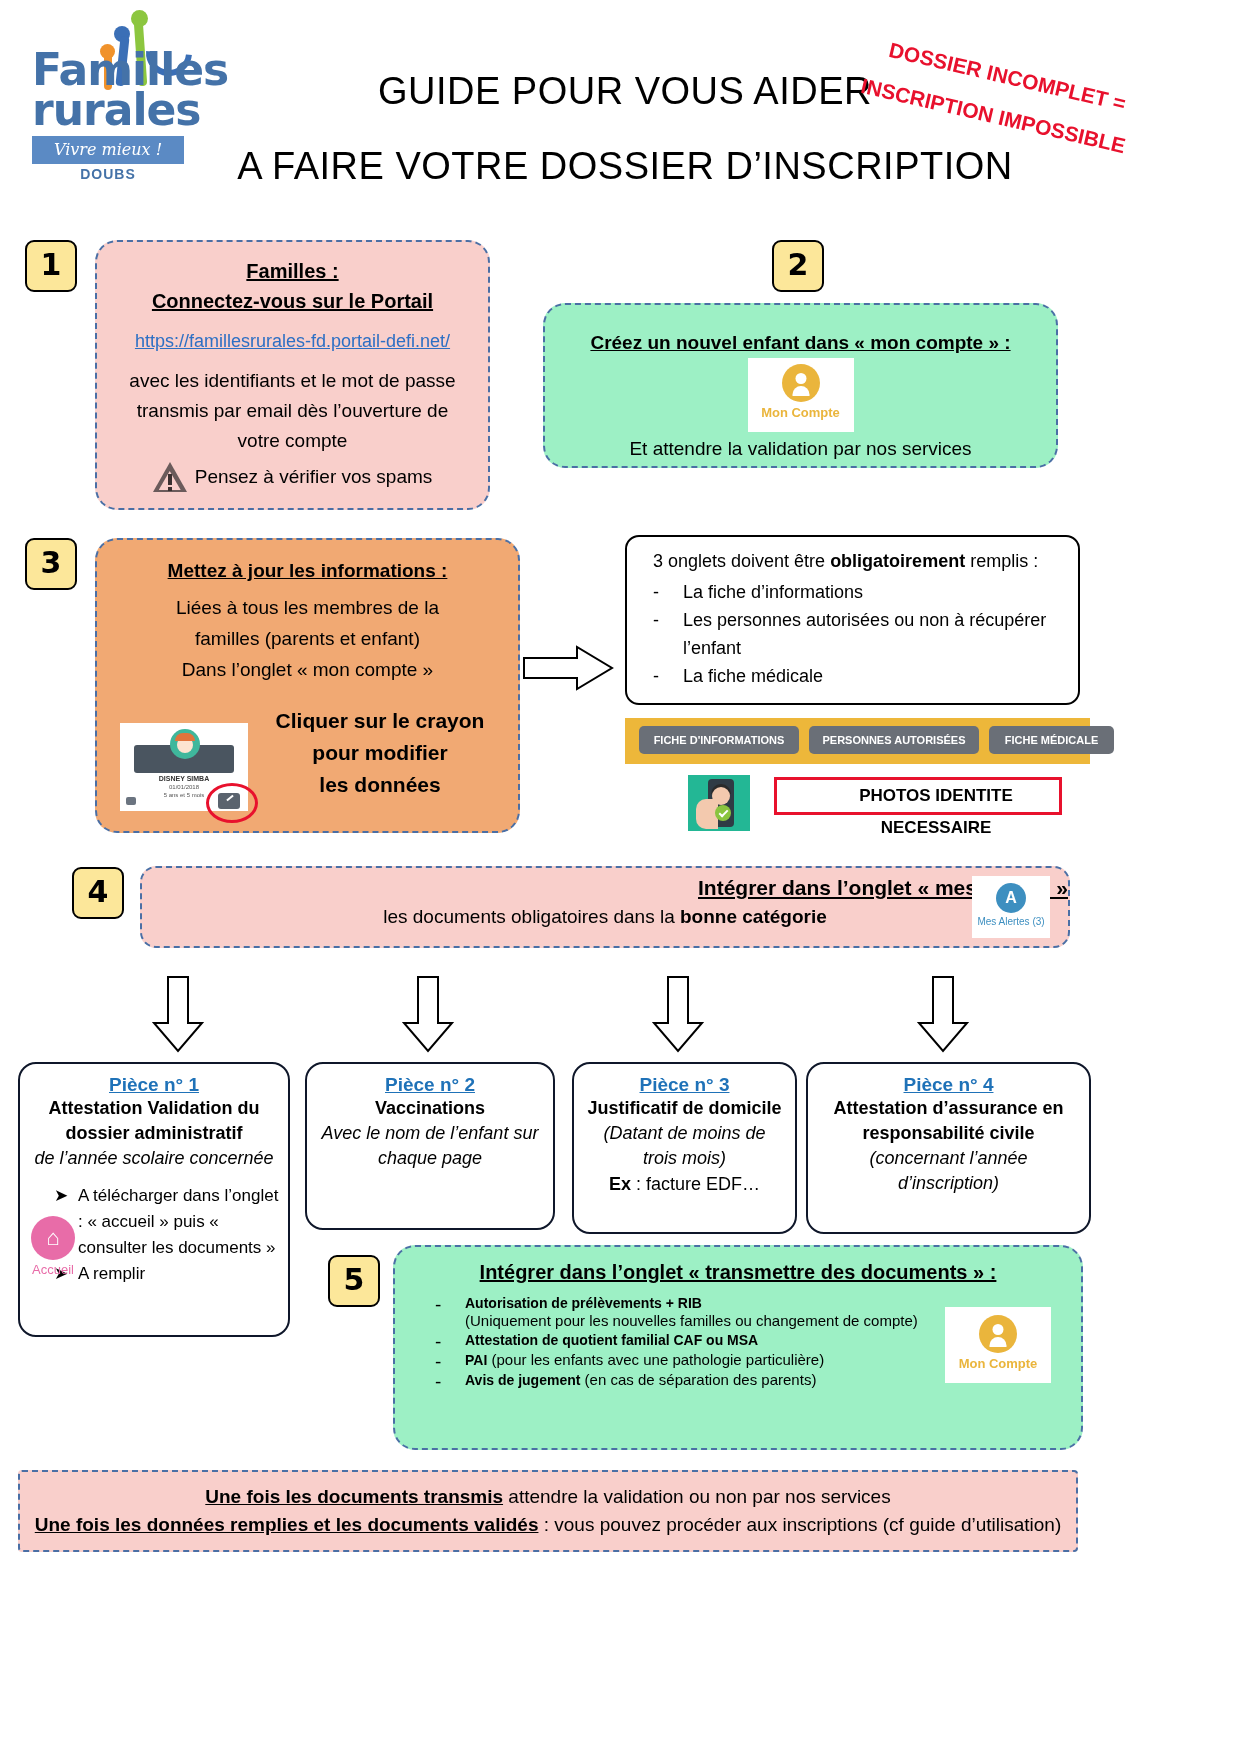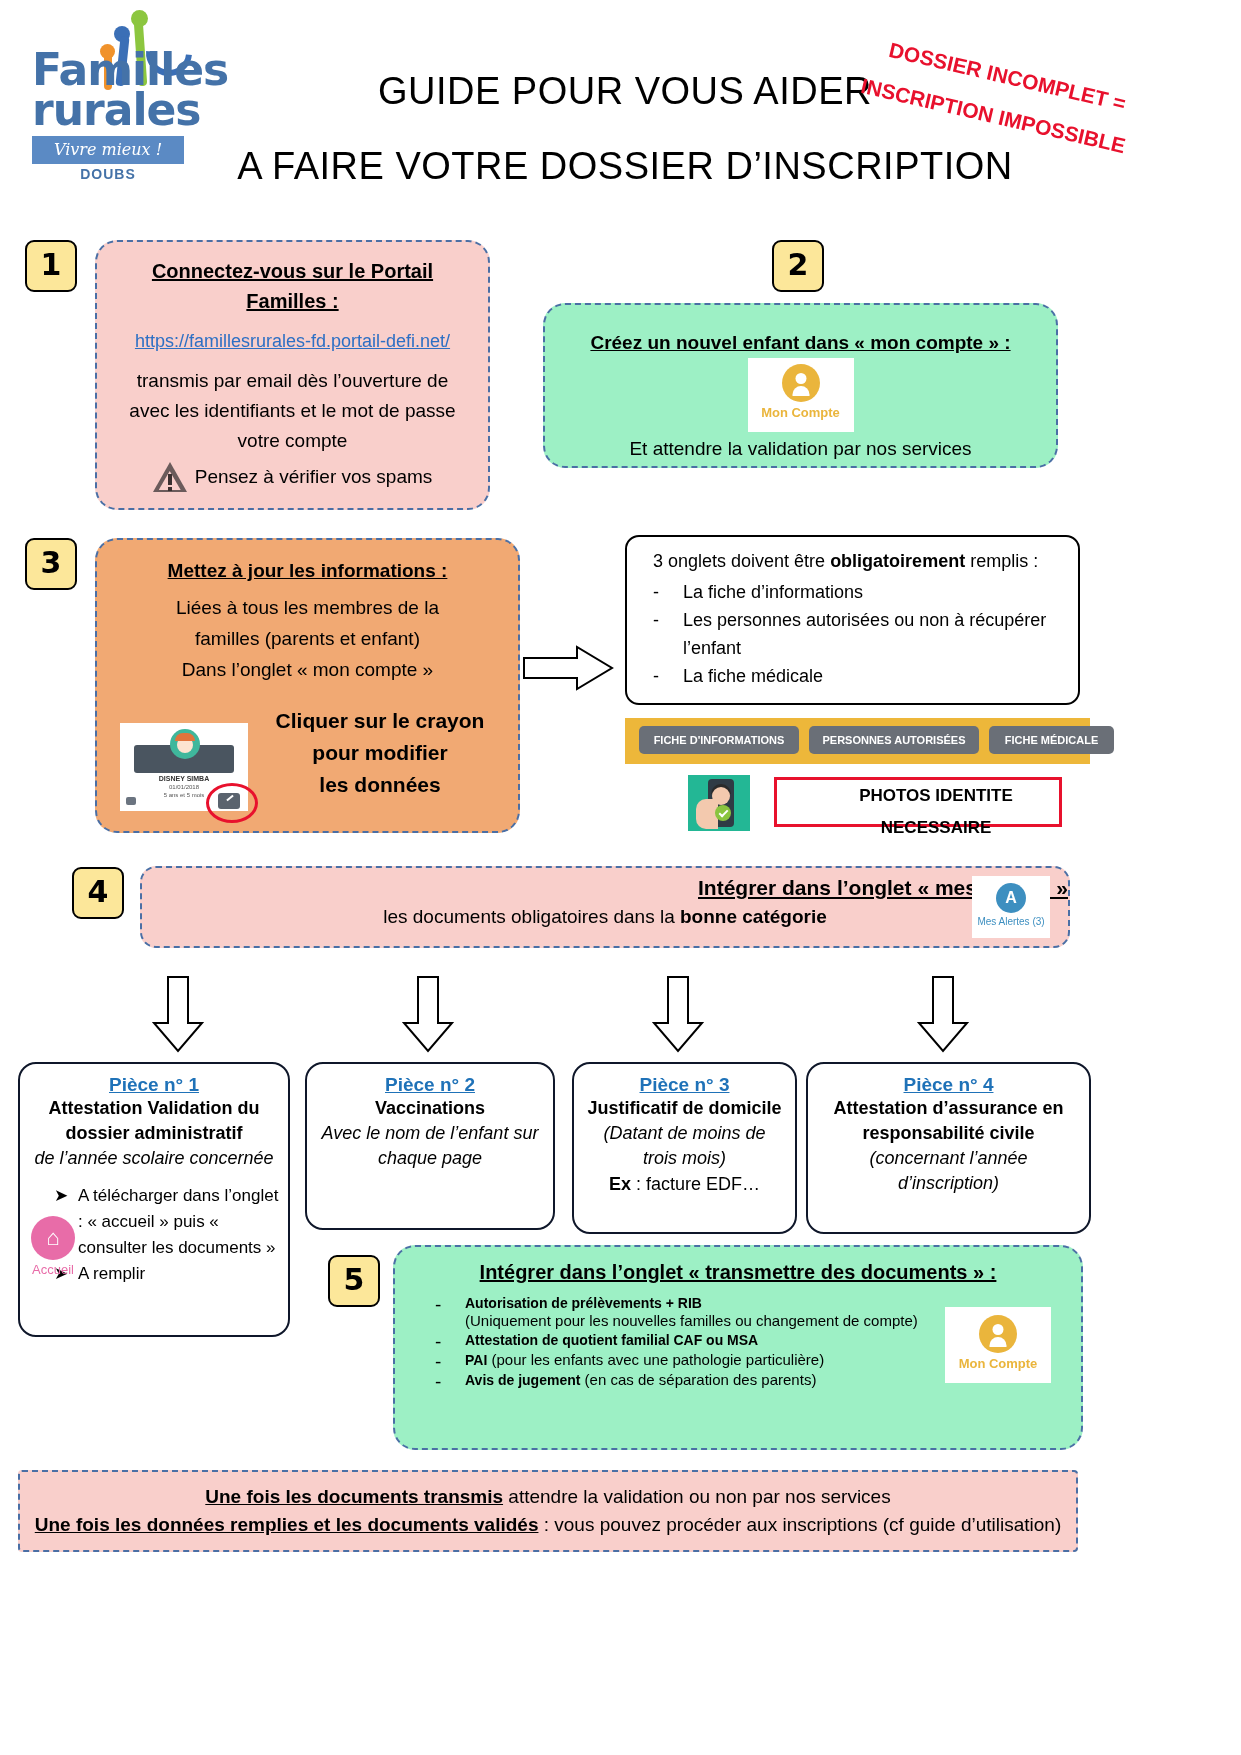--- a/index.html
+++ b/index.html
@@ -117,21 +117,21 @@
 
   
   #photoimg{left:688px;top:775px;width:62px;height:56px;background:#23b795;overflow:hidden;}
   .ph-phone{position:absolute;left:20px;top:4px;width:26px;height:48px;background:#2f3b45;border-radius:4px;}
   .ph-face{position:absolute;left:24px;top:12px;width:18px;height:18px;border-radius:50%;background:#f3c9ae;}
   .ph-hair{position:absolute;left:23px;top:9px;width:20px;height:10px;border-radius:10px 10px 0 0;background:#2a2a2a;}
   .ph-hand{position:absolute;left:8px;top:24px;width:22px;height:30px;background:#f3c9ae;border-radius:10px 0 0 10px;}
   .ph-check{position:absolute;left:27px;top:30px;width:16px;height:16px;border-radius:50%;background:#8ac43f;}
   .ph-check:after{content:"";position:absolute;left:4px;top:5px;width:7px;height:3px;border-left:2px solid #fff;
      border-bottom:2px solid #fff;transform:rotate(-45deg);}
-  #photobox{left:774px;top:777px;width:288px;height:50px;border:3px solid #e8112d;background:#fff;
+  #photobox{left:774px;top:777px;width:288px;height:38px;border:3px solid #e8112d;background:#fff;
      box-sizing:border-box;text-align:center;line-height:32px;font-weight:bold;font-size:17px;padding-left:36px;}
 
   
   #n4{left:72px;top:867px;}
   #box4{left:140px;top:866px;width:930px;height:82px;background:#f9cfcb;border-radius:16px;}
   #box4 .hdr{font-weight:bold;font-size:21px;text-decoration:underline;text-align:right;padding-top:8px;}
   #box4 .sub{text-align:center;font-size:19px;padding-top:6px;}
   #alertes{position:absolute;right:18px;top:8px;width:78px;height:62px;background:#fff;text-align:center;padding-top:7px;box-sizing:border-box;}
   .al-circle{width:30px;height:30px;border-radius:50%;background:#3d8fc0;margin:0 auto;position:relative;}
   .al-circle:after{content:"\0041";position:absolute;left:0;top:0;width:30px;line-height:30px;color:#fff;font-size:16px;font-weight:bold;}
@@ -200,27 +200,27 @@
   <div class="abs" id="title2">A FAIRE VOTRE DOSSIER D’INSCRIPTION</div>
 
   <div class="abs" id="warn">
     <div class="warn-l warn-1">DOSSIER INCOMPLET =</div>
     <div class="warn-l warn-2">INSCRIPTION IMPOSSIBLE</div>
   </div>
 
   <div class="abs num" id="n1">1</div>
   <div class="abs dashbox" id="box1">
     <div class="inner">
+      <div class="hdr">Familles :</div>
       <div class="hdr">Connectez-vous sur le Portail</div>
-      <div class="hdr">Familles :</div>
       <div style="height:10px"></div>
       <a class="link" href="#">https://famillesrurales-fd.portail-defi.net/</a>
       <div style="height:10px"></div>
+      <div>avec les identifiants et le mot de passe</div>
       <div>transmis par email dès l’ouverture de</div>
-      <div>avec les identifiants et le mot de passe</div>
       <div>votre compte</div>
       <div class="spam-row">
         <span class="tri">
           <span class="tri-ex"></span>
             <span class="tri-dot"></span>
         </span>
         <span>Pensez à vérifier vos spams</span>
       </div>
     </div>
   </div>

